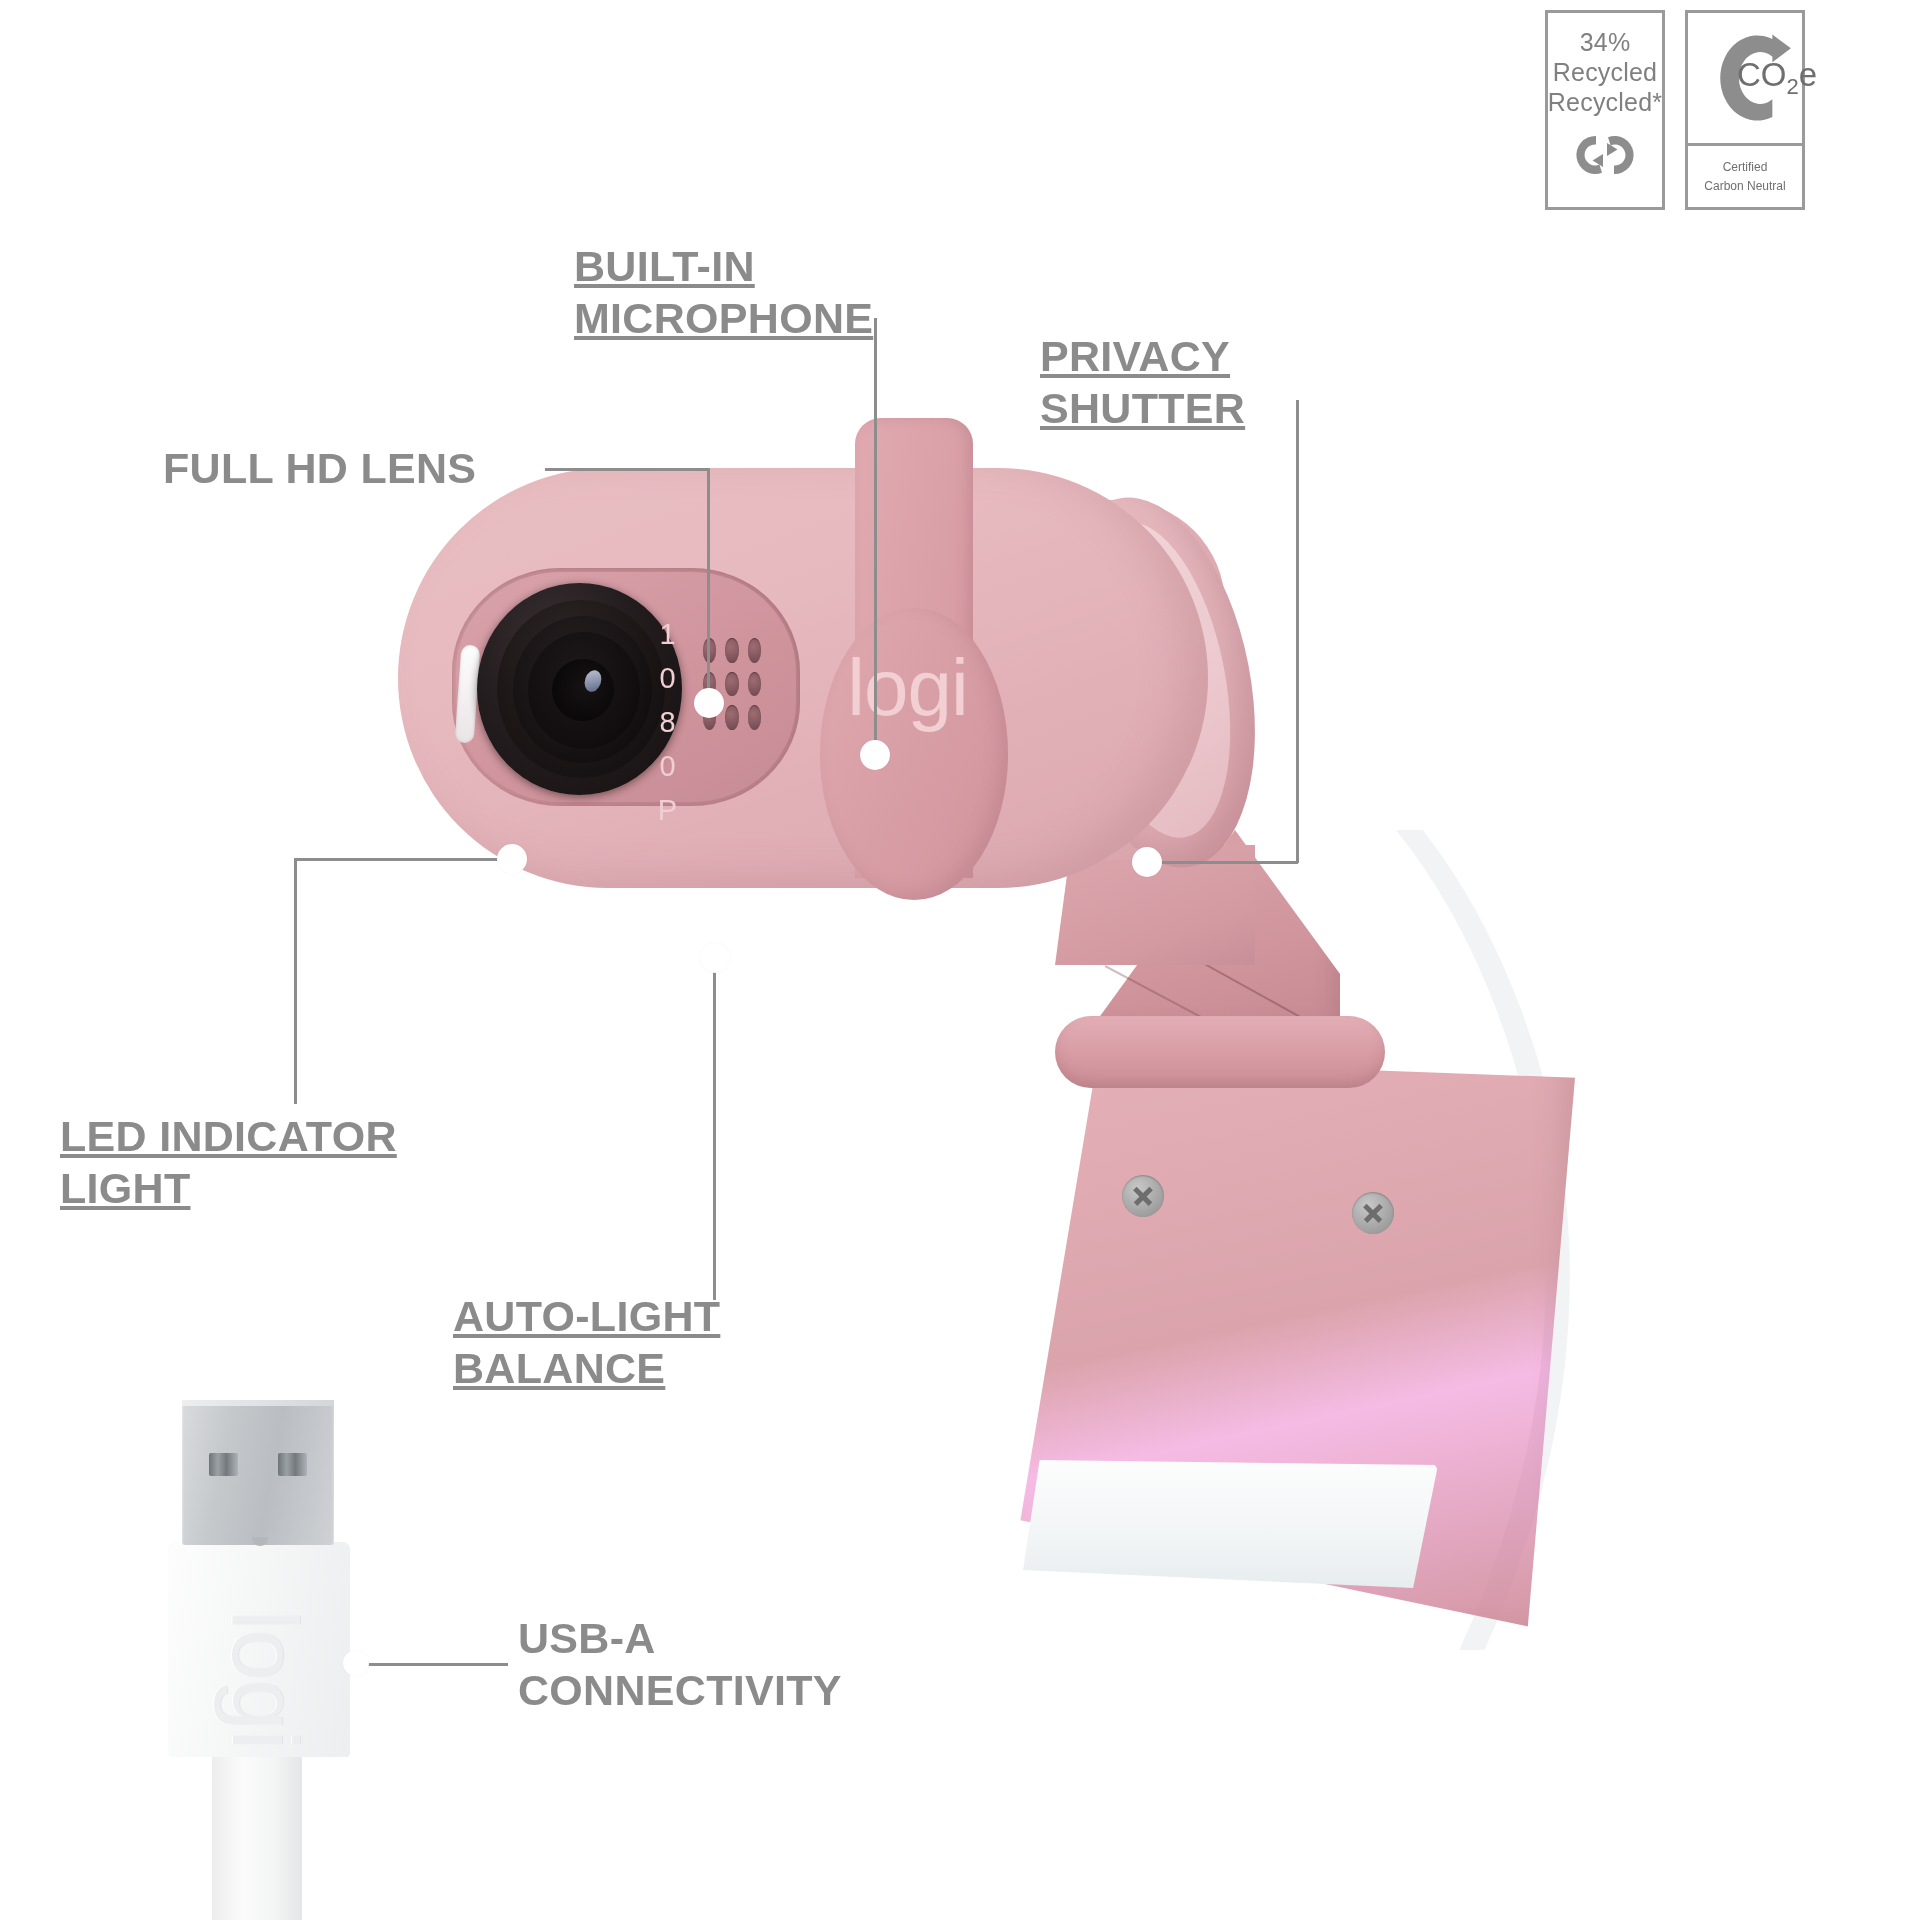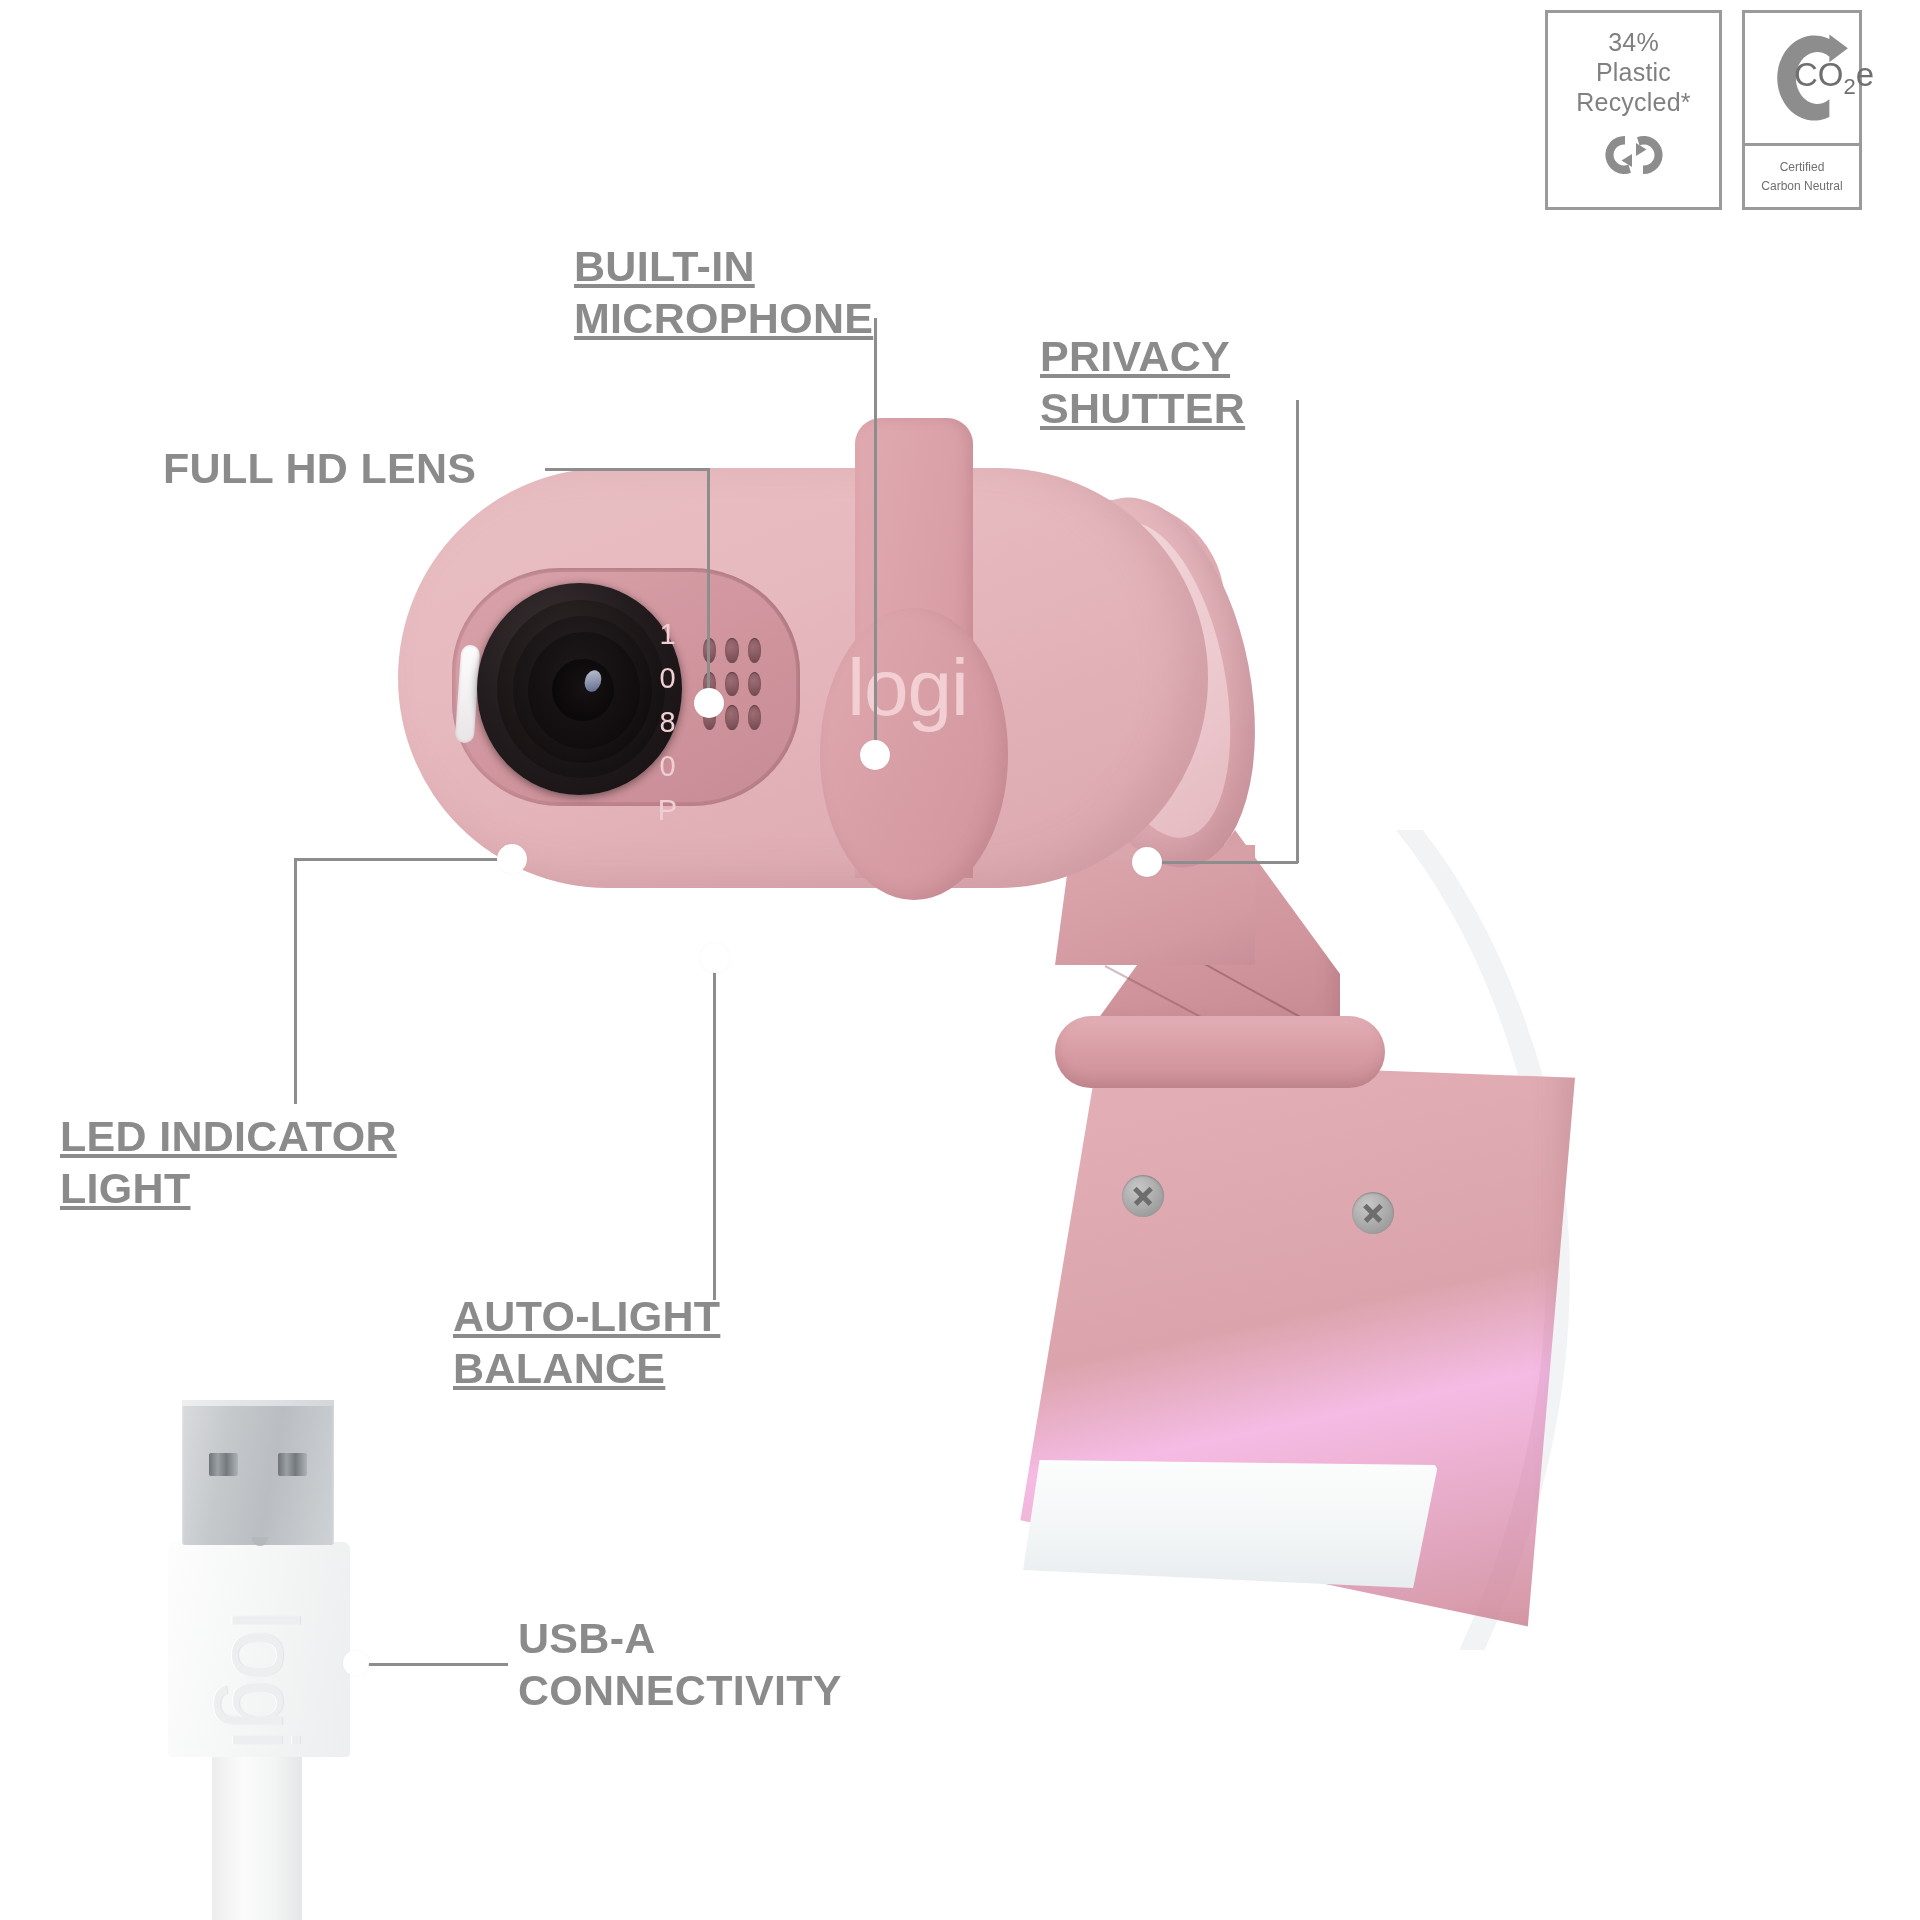--- a/index.html
+++ b/index.html
@@ -3,21 +3,21 @@
 <meta charset="utf-8">
 <style>
   html,body{margin:0;padding:0;background:#fff;}
   body{width:1920px;height:1920px;position:relative;overflow:hidden;
        font-family:"Liberation Sans","DejaVu Sans",sans-serif;}
   .stage{position:absolute;inset:0;width:1920px;height:1920px;}
 
   
   .badges{position:absolute;top:10px;left:1545px;display:flex;gap:20px;align-items:flex-start;}
   .badge{border:3px solid #9a9a9a;background:#fff;box-sizing:border-box;}
-  .badge-recycled{width:177px;height:200px;display:flex;flex-direction:column;
+  .badge-recycled{width:120px;height:200px;display:flex;flex-direction:column;
                   align-items:center;justify-content:flex-start;padding-top:14px;}
   .badge-recycled .btxt{color:#808080;font-size:25px;line-height:30px;text-align:center;
                         letter-spacing:.2px;font-weight:400;}
   .badge-recycled .recycle-ico{margin-top:7px;}
   .badge-carbon{width:120px;height:200px;display:flex;flex-direction:column;}
   .badge-carbon .cmain{flex:1;display:flex;align-items:flex-end;justify-content:center;
                        position:relative;padding-left:14px;}
   .badge-carbon .cfoot{border-top:3px solid #9a9a9a;height:62px;display:flex;flex-direction:column;
                        align-items:center;justify-content:center;}
   .badge-carbon .cfoot span{color:#6f6f6f;font-size:12px;line-height:19px;text-align:center;}
@@ -181,21 +181,21 @@
 </style>
 </head>
 <body>
 
 <div class="stage">
 
   <div class="badges">
 
     <div class="badge badge-recycled">
       <div class="btxt">34%</div>
-      <div class="btxt">Plastic</div>
+      <div class="btxt">Recycled</div>
       <div class="btxt">Recycled*</div>
       <div class="recycle-ico">
         <svg width="78" height="62" viewBox="0 0 78 62">
           <g fill="#8d8d8d">
             <path d="M30 12a19 19 0 1 0 6 36.8l-2.6-8.3A10.5 10.5 0 1 1 30 20.5z"></path>
             <path d="M26.5 36.5 L37 30 L37 43 Z"></path>
             <path d="M48 50a19 19 0 1 0-6-36.8l2.6 8.3A10.5 10.5 0 1 1 48 41.5z"></path>
             <path d="M51.5 25.5 L41 32 L41 19 Z"></path>
           </g>
         </svg>

